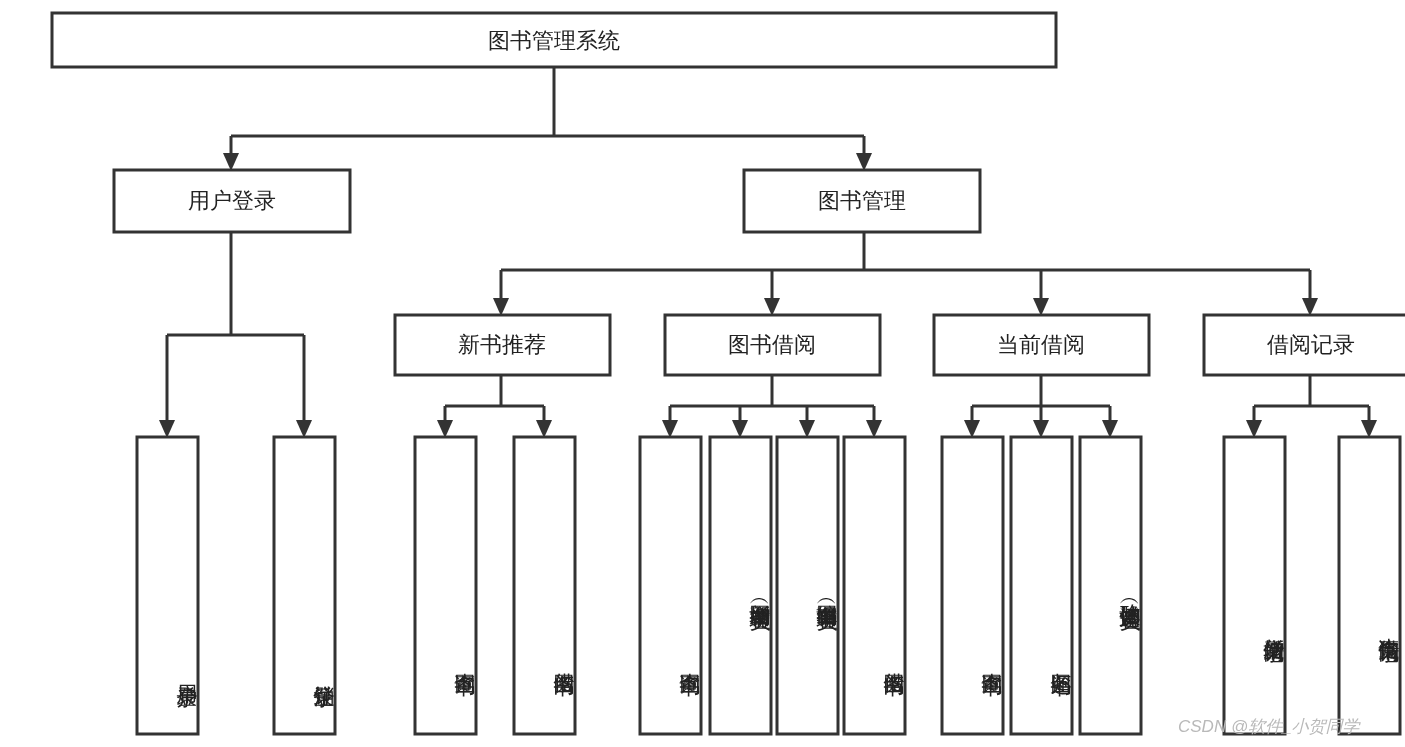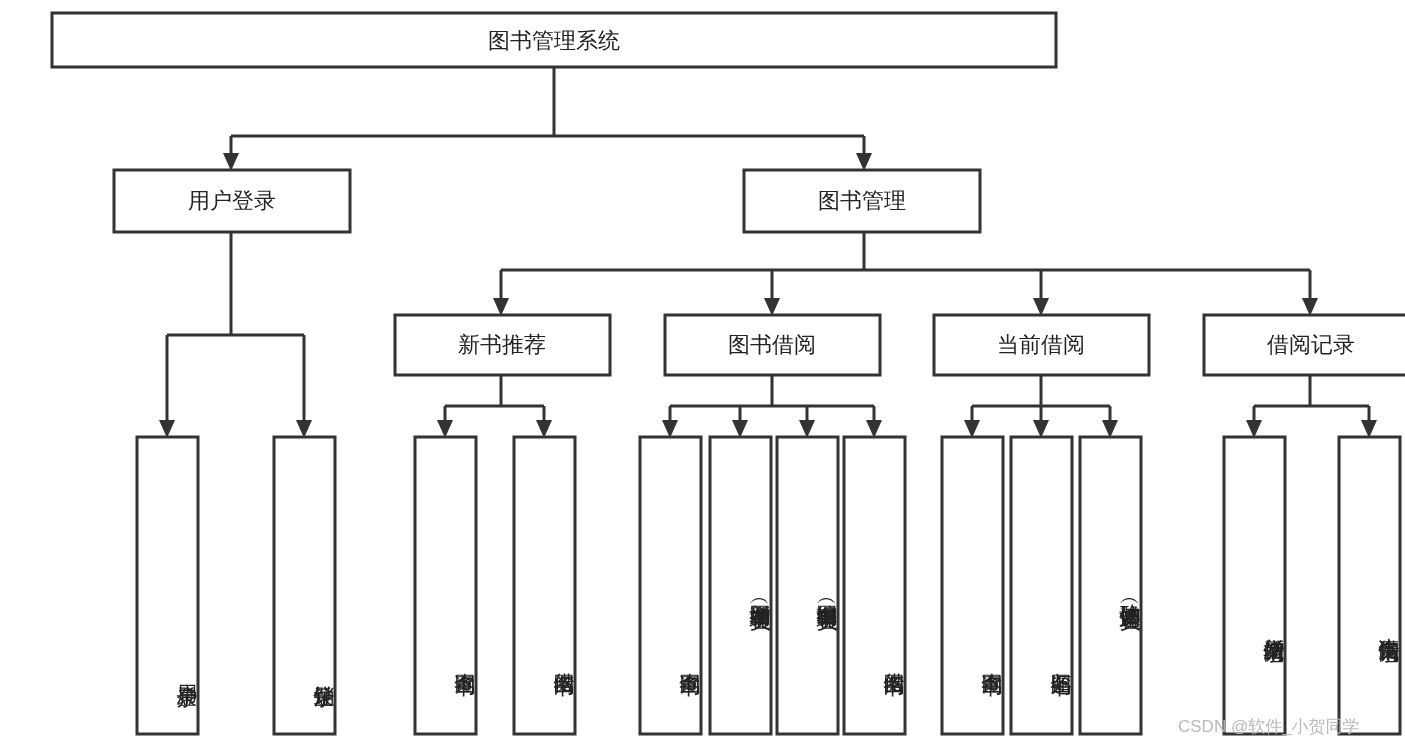--- a/index.html
+++ b/index.html
@@ -204,15 +204,15 @@
   <div class="leaf-label" style="left:745px; top:437px; width:61px; height:297px; padding-top:6px;">编辑图书（管理员）</div>
   <div class="leaf-label" style="left:812px; top:437px; width:61px; height:297px; padding-top:72px;">借阅图书</div>
 
   <div class="leaf-label" style="left:910px; top:437px; width:61px; height:297px; padding-top:72px;">查询图书</div>
   <div class="leaf-label" style="left:979px; top:437px; width:61px; height:297px; padding-top:72px;">归还图书</div>
   <div class="leaf-label" style="left:1048px; top:437px; width:61px; height:297px; padding-top:6px;">确认归还（管理员）</div>
 
   <div class="leaf-label" style="left:1192px; top:437px; width:61px; height:297px; padding-top:38px;">新增借阅记录</div>
   <div class="leaf-label" style="left:1307px; top:437px; width:61px; height:297px; padding-top:38px;">查询借阅记录</div>
 
-  <div class="watermark" style="left:1146px; top:715px;">CSDN @软件_小贺同学</div>
+  <div class="watermark" style="left:1146px; top:715px;font-style:italic;">CSDN @软件_小贺同学</div>
 
 </div>
 
 </body></html>

